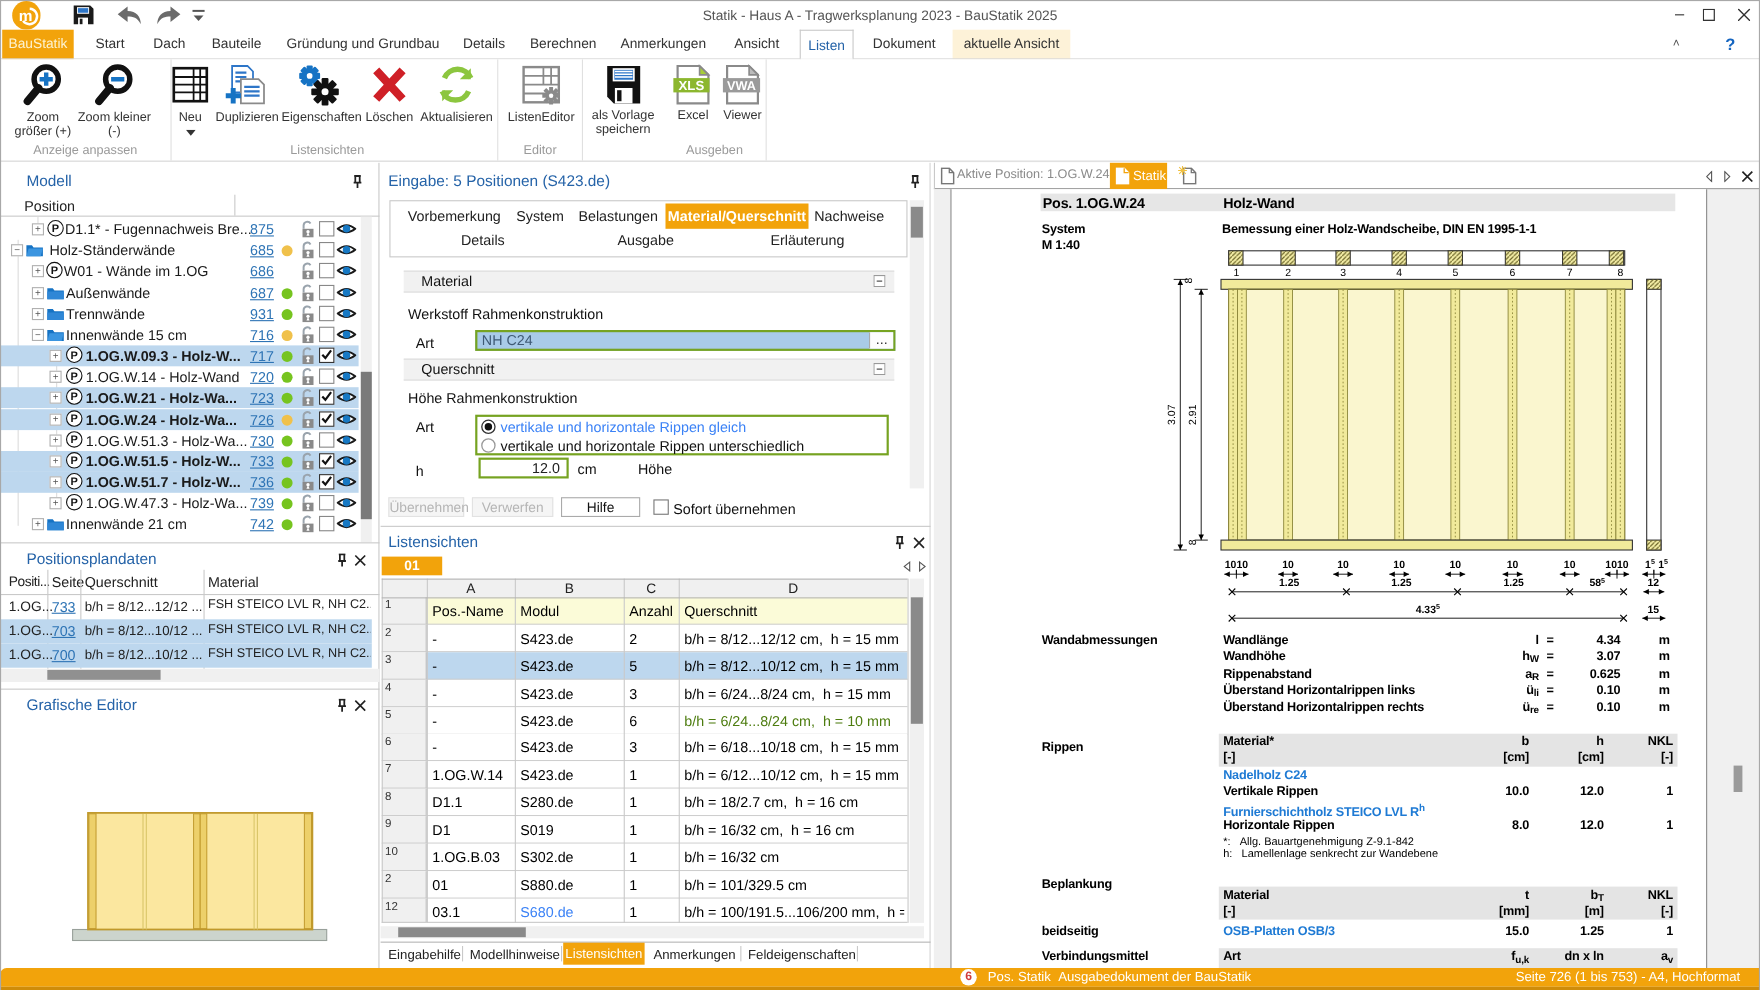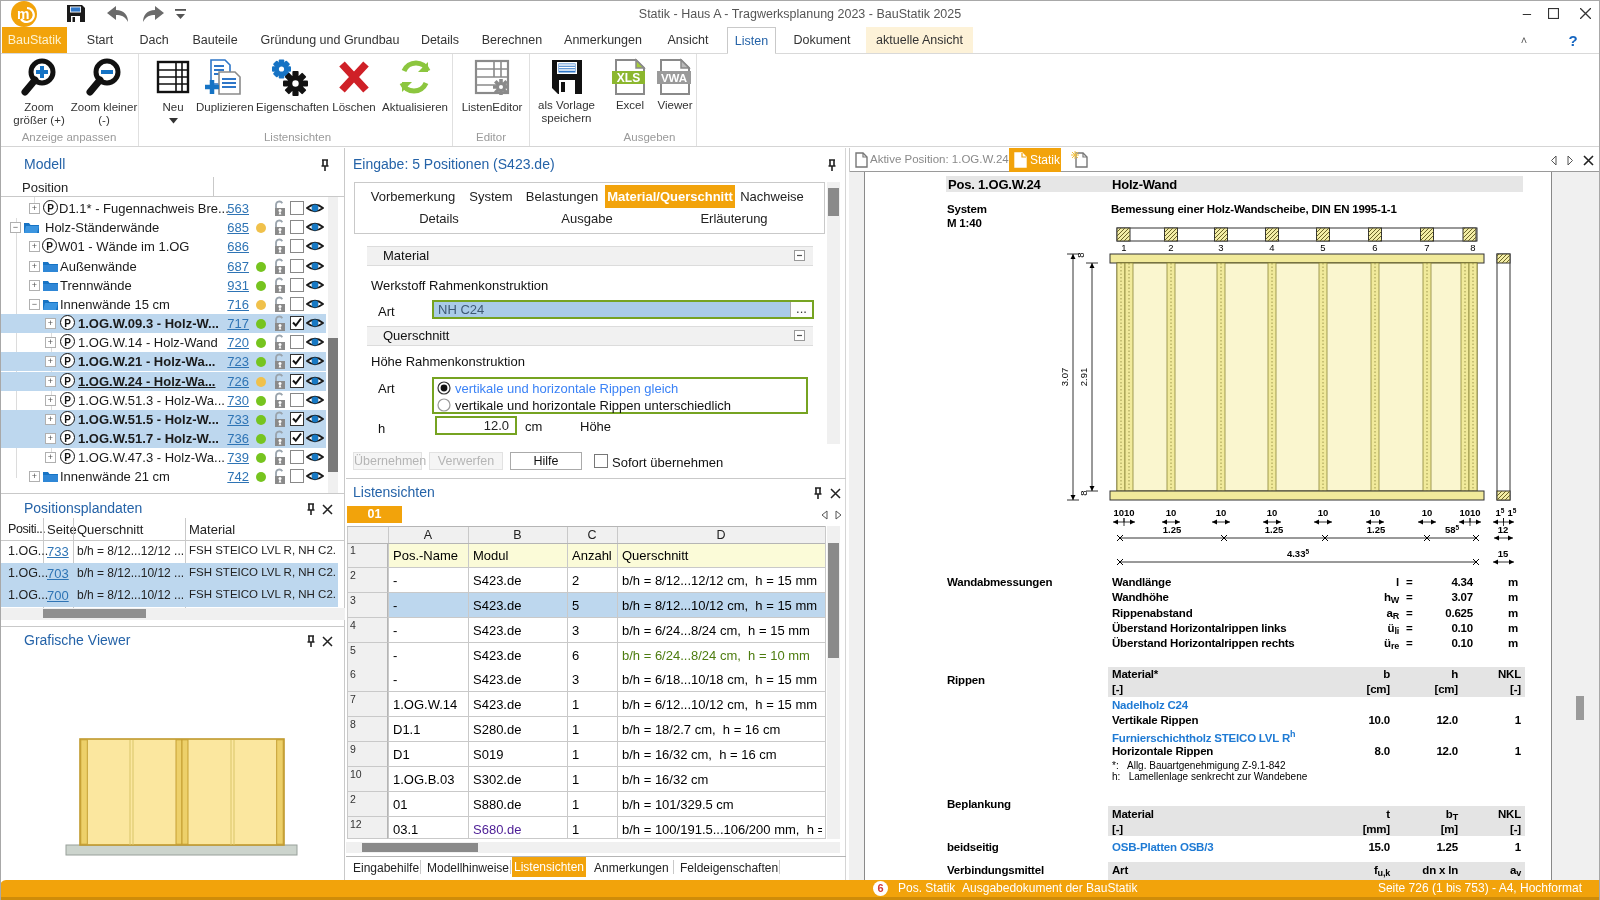--- a/index.html
+++ b/index.html
@@ -92,21 +92,21 @@
  <div class="rtab" style="left:656px;width:64px">Ansicht</div>
  <div class="rtab" id="tb-listen" style="left:727px;width:49px">Listen</div>
  <div class="rtab" style="left:785px;width:74px">Dokument</div>
  <div class="rtab" id="tb-akt" style="left:866px;width:107px">aktuelle Ansicht</div>
  <div class="rtab" style="left:1510px;width:28px;color:#555;font-size:11px">˄</div>
  <div class="rtab" style="left:1558px;width:30px;color:#1565c0;font-weight:bold;font-size:15px">?</div>
 </div>
 <div style="position:absolute;left:0;top:53px;width:1600px;height:1px;background:#d9d9d9"></div>
 <div style="position:absolute;left:728px;top:53px;width:47px;height:1px;background:#fff"></div>
 <div id="ribbon">
- <div class="rgroup" style="left:0;width:139px">
+ <div class="rgroup" style="left:0;width:156px">
       <div class="glabel">Anzeige anpassen</div>
     </div>
  <div class="rgroup" style="left:143px;width:310px">
       <div class="glabel">Listensichten</div>
     </div>
  <div class="rgroup" style="left:453px;width:77px">
       <div class="glabel">Editor</div>
     </div>
  <div class="rgroup" style="left:603px;width:94px">
       <div class="glabel">Ausgeben</div>
@@ -222,21 +222,21 @@
 <div class="abs t13" style="left:22px;top:32px;color:#222">Position</div>
 <div class="vline" style="left:213px;top:29px;height:19px"></div>
 <div class="hline" style="left:0;top:48px;width:345px"></div>
 <div class="abs" style="left:16px;top:70px;width:1px;height:260px;background:#dcdcdc"></div>
 <div class="abs" style="left:34px;top:49px;width:1px;height:12px;background:#dcdcdc"></div>
 <div class="abs" style="left:51px;top:166px;width:1px;height:145px;background:#dcdcdc"></div>
 <div class="trow" style="top:51px">
 <div class="exp" style="left:29px">+</div>
 <div class="pcirc" style="left:43px">P</div>
 <div class="txt" style="left:59px;">D1.1* - Fugennachweis Bre...</div>
-<div class="num link">563</div>
+<div class="num link">875</div>
 <svg class="abs" style="left:272px;top:1px" width="15" height="16">
           <path d="M4 8 v-3 a3.4 3.4 0 0 1 6.3-1.8" stroke="#9aa4ad" stroke-width="1.8" fill="none"></path>
           <rect x="3" y="8" width="10" height="8" fill="#8a8a8a"></rect>
           <circle cx="8" cy="10.6" r="1.5" fill="#fff"></circle>
           <path d="M8 11 l-1.4 3.4 h2.8 z" fill="#fff"></path>
         </svg>
 <div class="abs" style="left:290px;top:2px;width:14px;height:14px;background:#fff;border:1.6px solid #888"></div>
 <svg class="abs" style="left:306px;top:2px" width="18" height="14">
           <path d="M1 7 Q9 0.5 17 7 Q9 13.5 1 7 Z" fill="#fff" stroke="#1a1a1a" stroke-width="1.7"></path>
           <circle cx="9" cy="7" r="3.4" fill="#1779c4"></circle>
@@ -401,21 +401,21 @@
           </svg>
         </div>
 <svg class="abs" style="left:306px;top:2px" width="18" height="14">
           <path d="M1 7 Q9 0.5 17 7 Q9 13.5 1 7 Z" fill="#fff" stroke="#1a1a1a" stroke-width="1.7"></path>
           <circle cx="9" cy="7" r="3.4" fill="#1779c4"></circle>
         </svg>
 </div>
 <div class="trow selrow" style="top:224px">
 <div class="exp" style="left:45px">+</div>
 <div class="pcirc" style="left:60px">P</div>
-<div class="txt" style="left:78px;font-weight:bold;text-decoration:underline;">1.OG.W.24 - Holz-Wa...</div>
+<div class="txt" style="left:78px;font-weight:bold;">1.OG.W.24 - Holz-Wa...</div>
 <div class="num link">726</div>
 <div class="dot" style="left:256px;background:#f0c14b"></div>
 <svg class="abs" style="left:272px;top:1px" width="15" height="16">
           <path d="M4 8 v-3 a3.4 3.4 0 0 1 6.3-1.8" stroke="#9aa4ad" stroke-width="1.8" fill="none"></path>
           <rect x="3" y="8" width="10" height="8" fill="#8a8a8a"></rect>
           <circle cx="8" cy="10.6" r="1.5" fill="#fff"></circle>
           <path d="M8 11 l-1.4 3.4 h2.8 z" fill="#fff"></path>
         </svg>
 <div class="abs" style="left:290px;top:2px;width:14px;height:14px;background:#fff;border:1.6px solid #333">
           <svg width="12" height="11" style="position:absolute;left:0px;top:0px">
@@ -556,21 +556,21 @@
 <div class="abs" style="font-size:12px;left:77px;top:418px;white-space:nowrap;overflow:hidden;width:107px">b/h = 8/12...10/12 ...</div>
 <div class="abs" style="font-size:11.5px;left:189px;top:418px;white-space:nowrap;overflow:hidden;width:148px">FSH STEICO LVL R, NH C2...</div>
 <div class="abs selrow" style="left:0;top:437px;width:338px;height:22px"></div>
 <div class="abs" style="font-size:12.5px;left:8px;top:440px">1.OG...</div>
 <div class="abs t13 link" style="left:47px;top:440px">700</div>
 <div class="abs" style="font-size:12px;left:77px;top:440px;white-space:nowrap;overflow:hidden;width:107px">b/h = 8/12...10/12 ...</div>
 <div class="abs" style="font-size:11.5px;left:189px;top:440px;white-space:nowrap;overflow:hidden;width:148px">FSH STEICO LVL R, NH C2...</div>
 <div class="abs" style="left:0;top:460px;width:345px;height:12px;background:#f0f0f0"></div>
 <div class="abs" style="left:43px;top:461px;width:103px;height:9px;background:#909090"></div>
 <div class="hline" style="left:0;top:478px;width:345px"></div>
-<div class="ptitle abs" style="left:24px;top:484px">Grafische Viewer</div>
+<div class="ptitle abs" style="left:24px;top:484px">Grafische Editor</div>
 <svg class="abs" style="left:305px;top:487px" width="12" height="14">
         <path d="M3 1 h6 M4 1 v6 M8 1 v6 M2.5 7 h7 M6 7 v5" stroke="#222" stroke-width="1.6" fill="none"></path>
       </svg>
 <svg class="abs" style="left:322px;top:488px" width="11" height="11">
         <path d="M1 1 L10 10 M10 1 L1 10" stroke="#222" stroke-width="1.5"></path>
       </svg>
 <svg class="abs" style="left:60px;top:585px" width="250" height="125">
         <rect x="6" y="112" width="231" height="10" fill="#ccd4cd" stroke="#98a09a" stroke-width="1"></rect>
         <rect x="20" y="6" width="204" height="106" fill="#fbe79f" stroke="#c0992c" stroke-width="1.6"></rect>
         <rect x="20.8" y="6.8" width="6.5" height="104.4" fill="#edd06a" stroke="#c0992c" stroke-width="0.9"></rect>
@@ -712,21 +712,21 @@
 <div class="abs t13" style="left:276px;top:624px;color:#000;white-space:nowrap;overflow:hidden;width:200px">b/h = 16/32 cm</div>
 <div class="abs" style="left:1px;top:644px;width:41px;height:25px;background:#f0f0f0;border-right:1px solid #b5b5b5;border-bottom:1px solid #c9c9c9;font-size:10.5px;color:#333;padding:1px 0 0 3px">2</div>
 <div class="abs" style="left:42px;top:644px;width:437px;height:25px;background:#fff;border-bottom:1px solid #c9c9c9"></div>
 <div class="abs t13" style="left:47px;top:649px;color:#000;white-space:nowrap">01</div>
 <div class="abs t13" style="left:127px;top:649px;color:#000">S880.de</div>
 <div class="abs t13" style="left:226px;top:649px;color:#000">1</div>
 <div class="abs t13" style="left:276px;top:649px;color:#000;white-space:nowrap;overflow:hidden;width:200px">b/h = 101/329.5 cm</div>
 <div class="abs" style="left:1px;top:669px;width:41px;height:22px;background:#f0f0f0;border-right:1px solid #b5b5b5;border-bottom:1px solid #c9c9c9;font-size:10.5px;color:#333;padding:1px 0 0 3px">12</div>
 <div class="abs" style="left:42px;top:669px;width:437px;height:22px;background:#fff;border-bottom:1px solid #c9c9c9"></div>
 <div class="abs t13" style="left:47px;top:674px;color:#000;white-space:nowrap">03.1</div>
-<div class="abs t13" style="left:127px;top:674px;color:#4c1d95">S680.de</div>
+<div class="abs t13" style="left:127px;top:674px;color:#3b82f6">S680.de</div>
 <div class="abs t13" style="left:226px;top:674px;color:#000">1</div>
 <div class="abs t13" style="left:276px;top:674px;color:#000;white-space:nowrap;overflow:hidden;width:200px">b/h = 100/191.5...106/200 mm,&nbsp;&nbsp;h =</div>
 <div class="abs" style="left:42px;top:378px;width:1px;height:313px;background:#c9c9c9"></div>
 <div class="abs" style="left:122px;top:378px;width:1px;height:313px;background:#c9c9c9"></div>
 <div class="abs" style="left:221px;top:378px;width:1px;height:313px;background:#c9c9c9"></div>
 <div class="abs" style="left:271px;top:378px;width:1px;height:313px;background:#c9c9c9"></div>
 <div class="abs" style="left:1px;top:378px;width:1px;height:313px;background:#c9c9c9"></div>
 <div class="abs" style="left:479px;top:378px;width:1px;height:313px;background:#c9c9c9"></div>
 <div class="abs" style="left:1px;top:395px;width:478px;height:1px;background:#b5b5b5"></div>
 <div class="abs" style="left:1px;top:378px;width:478px;height:1px;background:#b5b5b5"></div>

